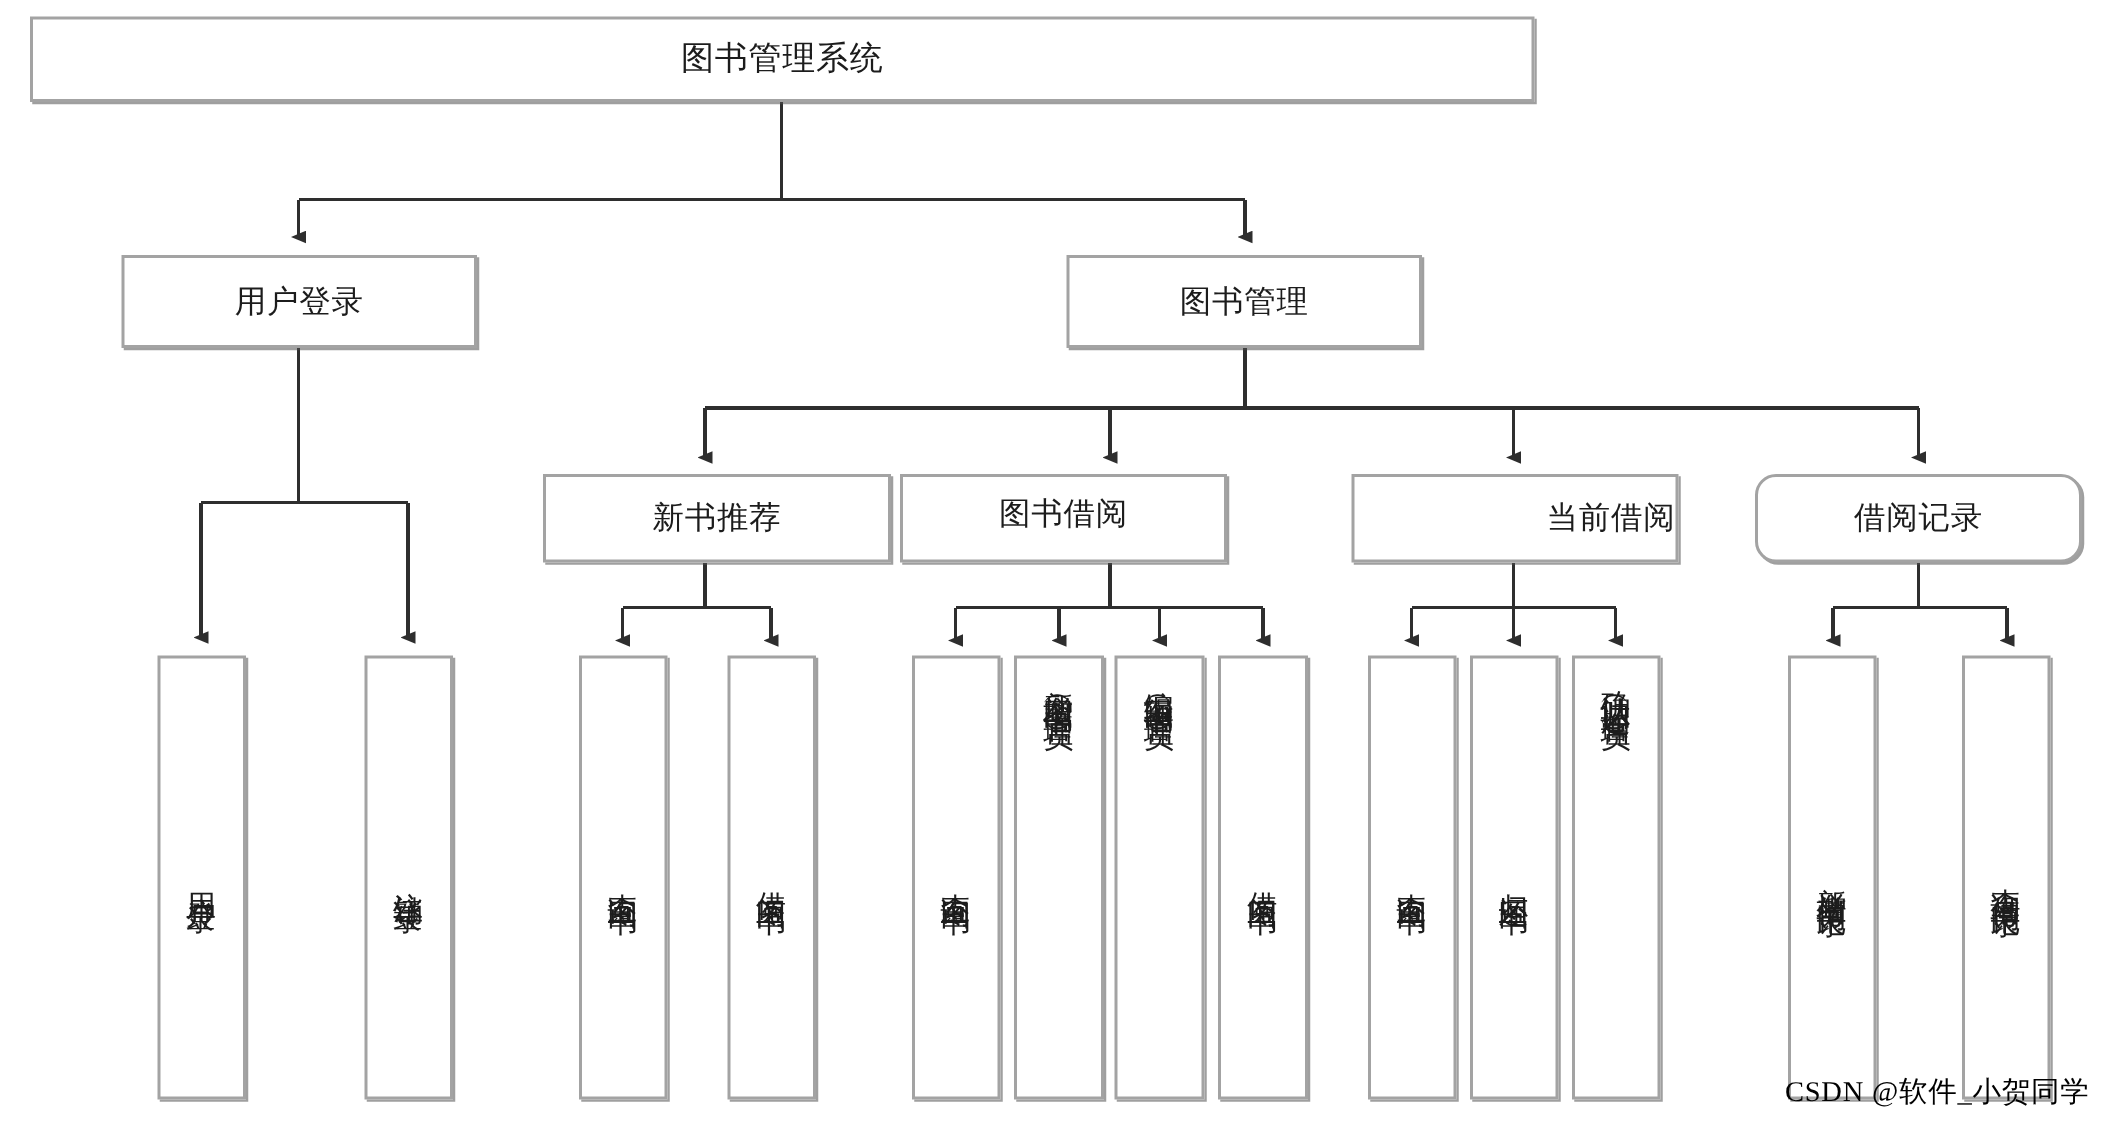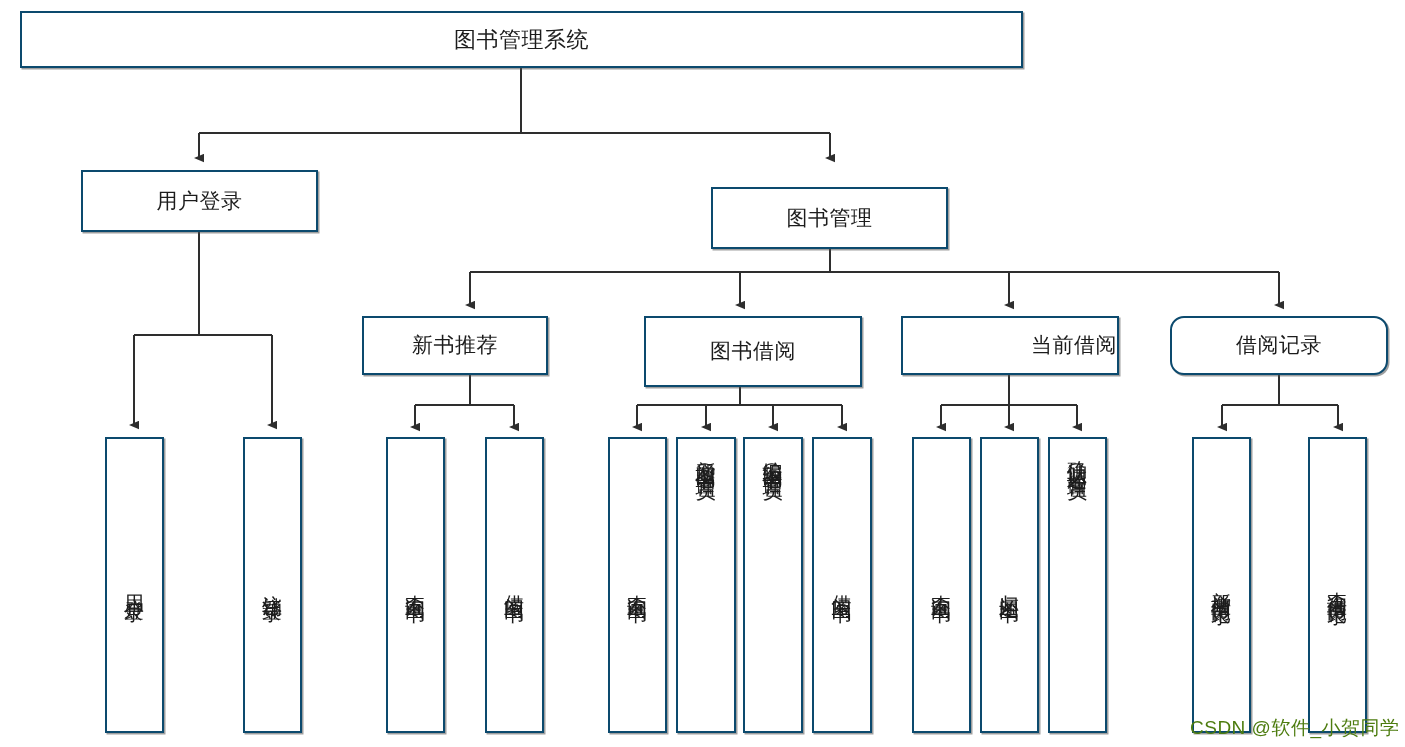--- a/index.html
+++ b/index.html
@@ -23,21 +23,21 @@
     left: 0;
     top: 0;
     width: 1405px;
     height: 747px;
     pointer-events: none;
   }
   .node {
     position: absolute;
     box-sizing: border-box;
     background: #ffffff;
-    border: 2px solid #0c4a6e;
+    border: 2px solid #a3a3a3;
     box-shadow: 1.5px 1.5px 0 0 rgba(80,80,80,0.55);
     display: flex;
     align-items: center;
     justify-content: center;
     color: #1c1c1c;
   }
   .node .label {
     display: block;
     text-align: center;
     line-height: 1.18;
@@ -65,24 +65,24 @@
     letter-spacing: 3px;
     margin: 0 auto;
   }
   .node.vert.mid .label {
     margin-top: auto;
     margin-bottom: auto;
   }
   .watermark {
     position: absolute;
     font-size: 19px;
-    color: #4d7c0f;
+    color: #000000;
     white-space: nowrap;
     letter-spacing: 0.5px;
-    font-family: Liberation Sans, sans-serif;
+    font-family: Liberation Serif, serif;
   }
 </style>
 </head>
 <body>
 
 <div id="diagram-canvas">
 
   <svg id="edges-layer" viewBox="0 0 1405 747" width="1405" height="747">
     <defs>
       <marker id="arrowhead" markerWidth="10" markerHeight="10" refX="4.2" refY="5" orient="auto" markerUnits="userSpaceOnUse">
@@ -133,28 +133,28 @@
     </g>
   </svg>
 
   <div class="node horiz title" style="left:20px; top:11px; width:1003px; height:57px;">
     <span class="label">图书管理系统</span>
   </div>
 
   <div class="node horiz" style="left:81px; top:170px; width:237px; height:62px;">
     <span class="label">用户登录</span>
   </div>
-  <div class="node horiz" style="left:711px; top:170px; width:237px; height:62px;margin-top:17px;">
+  <div class="node horiz" style="left:711px; top:170px; width:237px; height:62px;">
     <span class="label">图书管理</span>
   </div>
 
-  <div class="node horiz" style="left:362px; top:316px; width:186px; height:59px;align-items:center;">
+  <div class="node horiz" style="left:362px; top:316px; width:232px; height:59px;align-items:center;">
     <span class="label">新书推荐</span>
   </div>
-  <div class="node horiz" style="left:644px; top:316px; width:218px; height:71px;">
+  <div class="node horiz" style="left:600px; top:316px; width:218px; height:59px;font-family:Liberation Mono, monospace;">
     <span class="label">图书借阅</span>
   </div>
   <div class="node horiz" style="left:901px; top:316px; width:218px; height:59px;justify-content:flex-end;">
     <span class="label">当前借阅</span>
   </div>
   <div class="node horiz" style="left:1170px; top:316px; width:218px; height:59px;border-radius:14px;">
     <span class="label">借阅记录</span>
   </div>
 
   <div class="node vert mid" style="left:105px; top:437px; width:59px; height:296px;">

